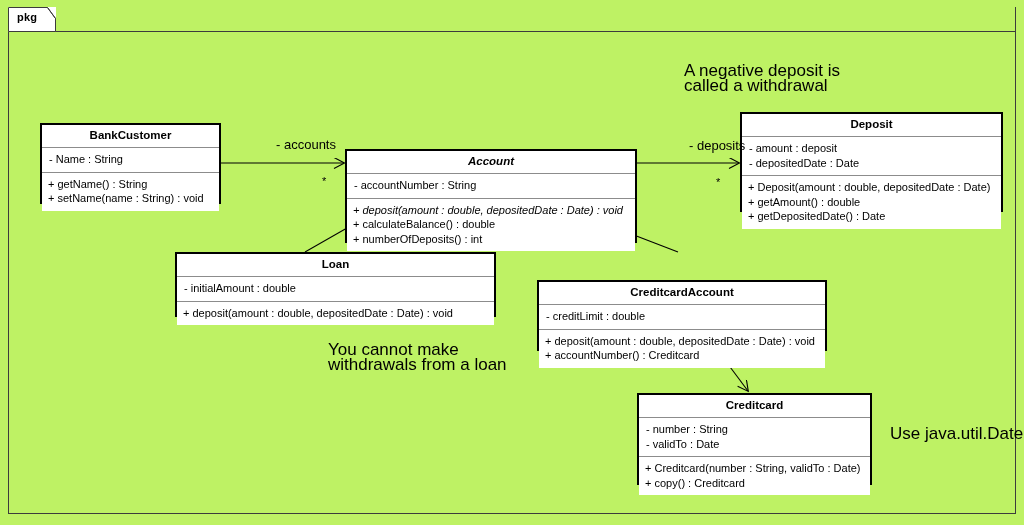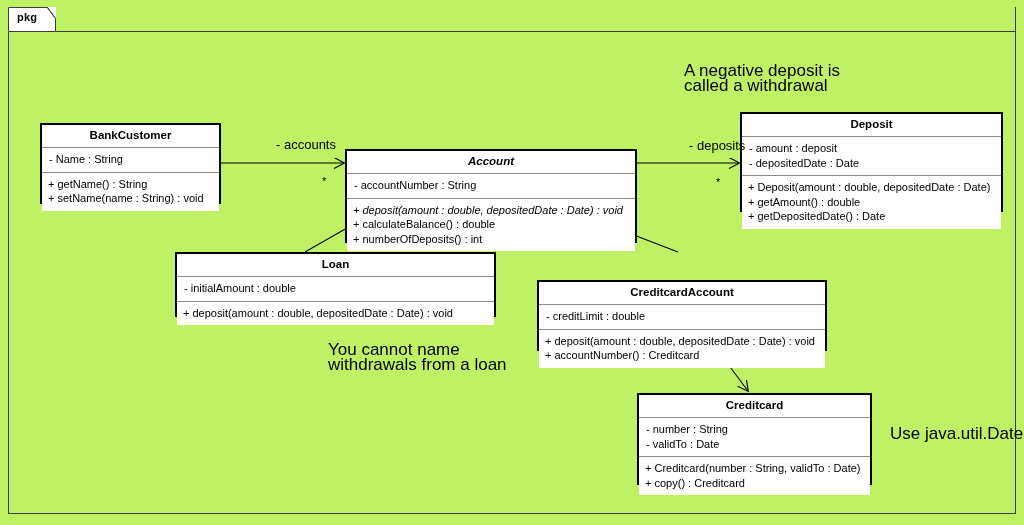--- a/index.html
+++ b/index.html
@@ -169,21 +169,21 @@
 
   <div class="edge-label" style="left:689px; top:139px;">- deposits</div>
   <div class="mult-label" style="left:716px; top:177px;">*</div>
 
   <div class="note-text" style="left:684px; top:64px;">
     <div>A negative deposit is</div>
     <div>called a withdrawal</div>
   </div>
 
   <div class="note-text" style="left:328px; top:343px;">
-    <div>You cannot name</div>
+    <div>You cannot make</div>
     <div>withdrawals from a loan</div>
   </div>
 
   <div class="note-text" style="left:890px; top:427px;">
     <div>Use java.util.Date</div>
   </div>
 
   <div class="uml-class" style="left:40px; top:123px; width:181px; height:81px;">
     <div class="uml-name">BankCustomer</div>
     <div class="uml-compartment">

